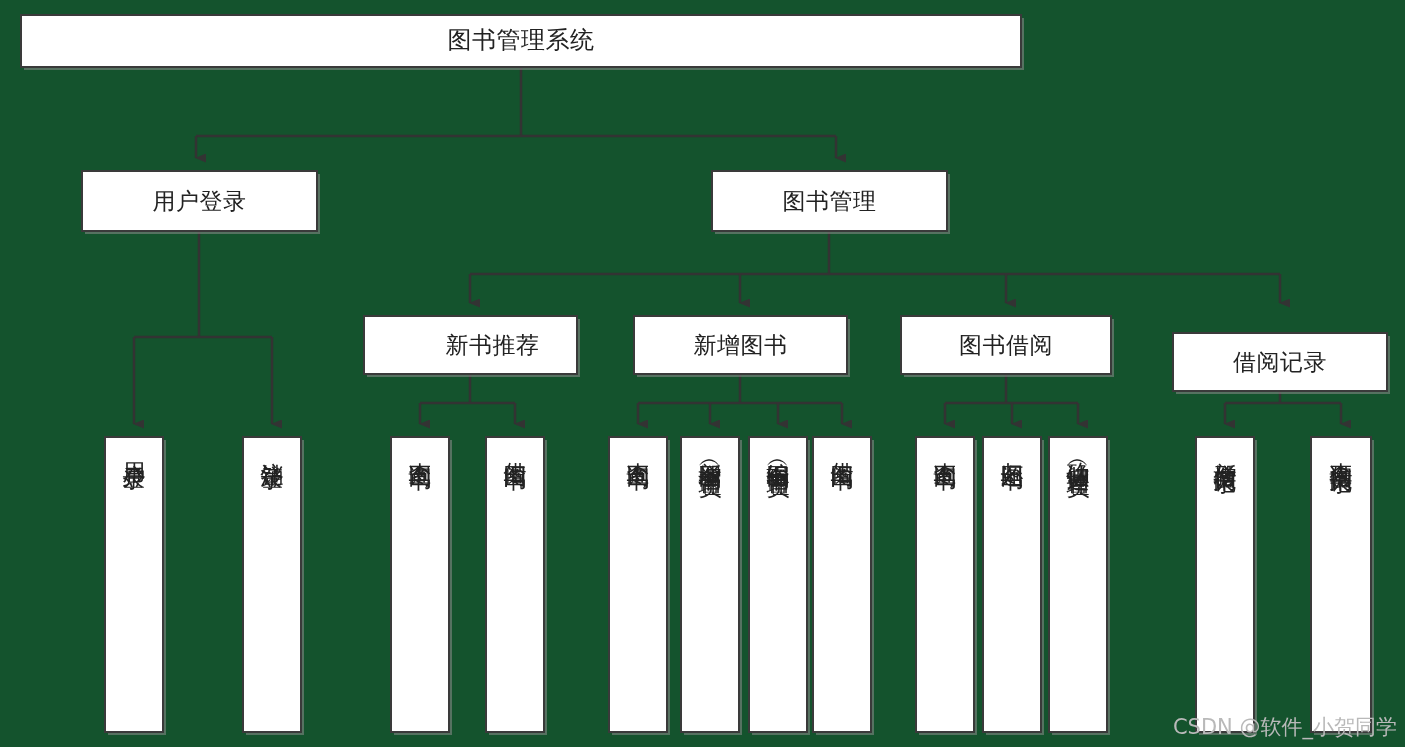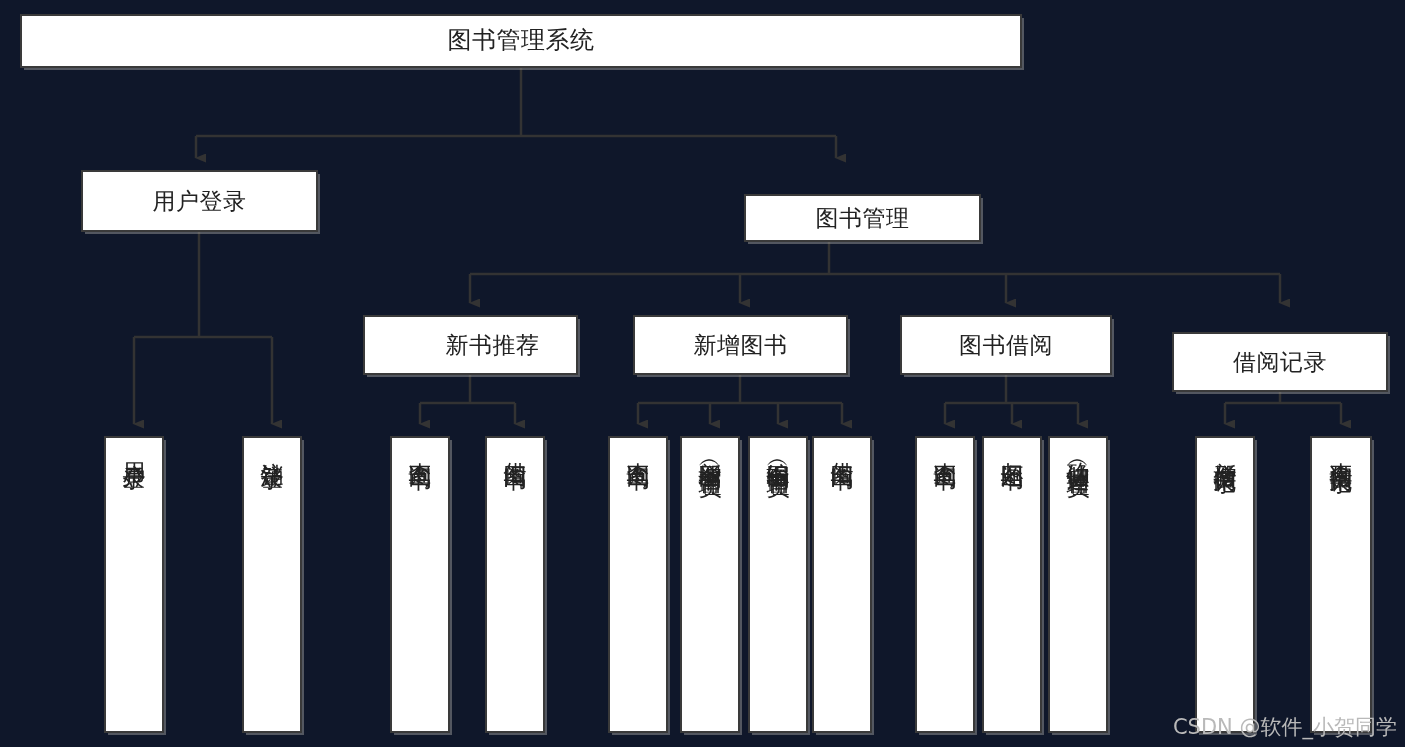--- a/index.html
+++ b/index.html
@@ -8,21 +8,21 @@
     padding: 0;
     background: #ffffff;
   }
   body {
     font-family: "DejaVu Sans", "Liberation Sans", sans-serif;
   }
   #canvas {
     position: relative;
     width: 1405px;
     height: 747px;
-    background: #0f172a;
+    background: #14532d;
     overflow: hidden;
   }
   #wires {
     position: absolute;
     left: 0;
     top: 0;
     width: 1405px;
     height: 747px;
     pointer-events: none;
   }
@@ -131,21 +131,21 @@
     </g>
   </svg>
 
   <div class="node h root" style="left:20px; top:14px; width:1002px; height:54px;">
     <span class="lbl">图书管理系统</span>
   </div>
 
   <div class="node h" style="left:81px; top:170px; width:237px; height:62px;">
     <span class="lbl">用户登录</span>
   </div>
-  <div class="node h" style="left:744px; top:170px; width:237px; height:48px;margin-top:24px;">
+  <div class="node h" style="left:711px; top:170px; width:237px; height:62px;">
     <span class="lbl">图书管理</span>
   </div>
 
   <div class="node h" style="left:363px; top:315px; width:215px; height:60px;padding-left:44px;">
     <span class="lbl">新书推荐</span>
   </div>
   <div class="node h" style="left:633px; top:315px; width:215px; height:60px;">
     <span class="lbl">新增图书</span>
   </div>
   <div class="node h" style="left:900px; top:315px; width:212px; height:60px;">

